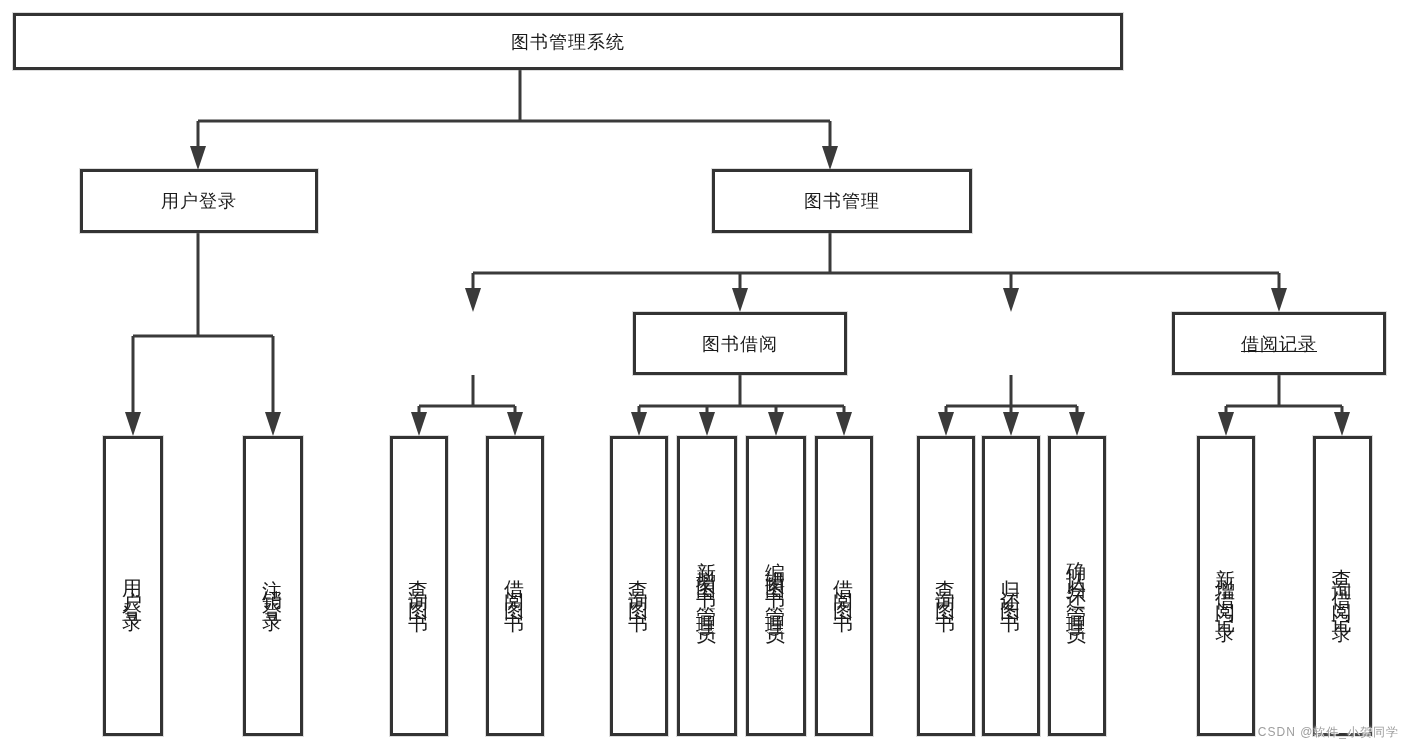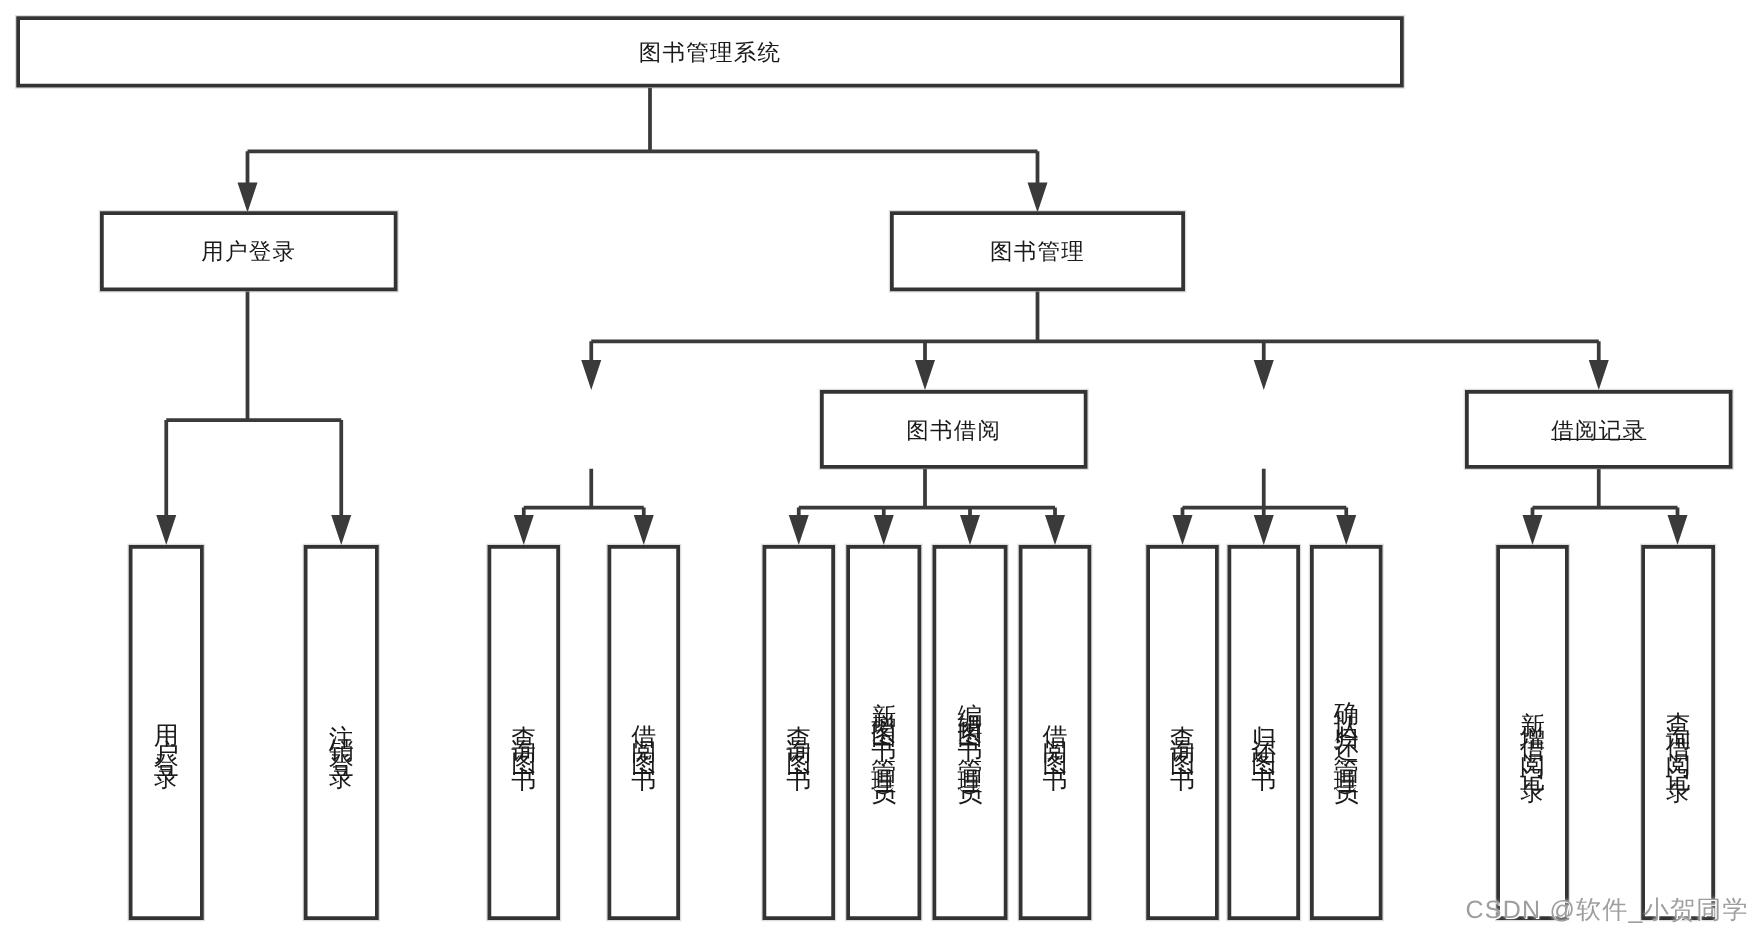--- a/index.html
+++ b/index.html
@@ -23,21 +23,21 @@
   .vbox{
     position:absolute;z-index:1;box-sizing:border-box;
     background:#ffffff;border:3px solid #333333;
     display:flex;align-items:center;justify-content:center;
     writing-mode:vertical-rl;text-orientation:mixed;
     font-size:20px;color:#1a1a1a;letter-spacing:11px;
     box-shadow:0 0 0 1px rgba(120,120,120,.25);
   }
   .watermark{
     position:absolute;z-index:2;right:6px;bottom:6px;
-    font-size:20px;color:#9e9e9e;letter-spacing:1px;
+    font-size:12px;color:#9e9e9e;letter-spacing:1px;
     text-shadow:0 0 3px #ffffff,1px 1px 0 #ffffff;
     white-space:nowrap;
   }
 </style>
 </head>
 <body>
 
 <div id="canvas">
 
   <svg id="wires" width="1405" height="747" viewBox="0 0 1405 747">
@@ -72,23 +72,23 @@
     <polygon points="1077,436 1069,412 1085,412"></polygon>
 
     <path d="M1279 375 V406 M1226 406 H1342 M1226 406 V416 M1342 406 V416"></path>
     <polygon points="1226,436 1218,412 1234,412"></polygon>
     <polygon points="1342,436 1334,412 1350,412"></polygon>
   </svg>
 
   <div class="hbox" style="left:13px;top:13px;width:1110px;height:57px;">图书管理系统</div>
 
   <div class="hbox" style="left:80px;top:169px;width:238px;height:64px;">用户登录</div>
-  <div class="hbox" style="left:712px;top:169px;width:236px;height:64px;">图书管理</div>
+  <div class="hbox" style="left:712px;top:169px;width:260px;height:64px;">图书管理</div>
 
-  <div class="hbox" style="left:656px;top:312px;width:214px;height:63px;">图书借阅</div>
+  <div class="hbox" style="left:633px;top:312px;width:214px;height:63px;">图书借阅</div>
   <div class="hbox" style="left:1172px;top:312px;width:214px;height:63px;text-decoration:underline;">借阅记录</div>
 
   <div class="vbox" style="left:103px;top:436px;width:60px;height:300px;">用户登录</div>
   <div class="vbox" style="left:243px;top:436px;width:60px;height:300px;">注销登录</div>
 
   <div class="vbox" style="left:390px;top:436px;width:58px;height:300px;">查询图书</div>
   <div class="vbox" style="left:486px;top:436px;width:58px;height:300px;">借阅图书</div>
 
   <div class="vbox" style="left:610px;top:436px;width:58px;height:300px;">查询图书</div>
   <div class="vbox" style="left:677px;top:436px;width:60px;height:300px;letter-spacing:9px;">新增图书（管理员）</div>

